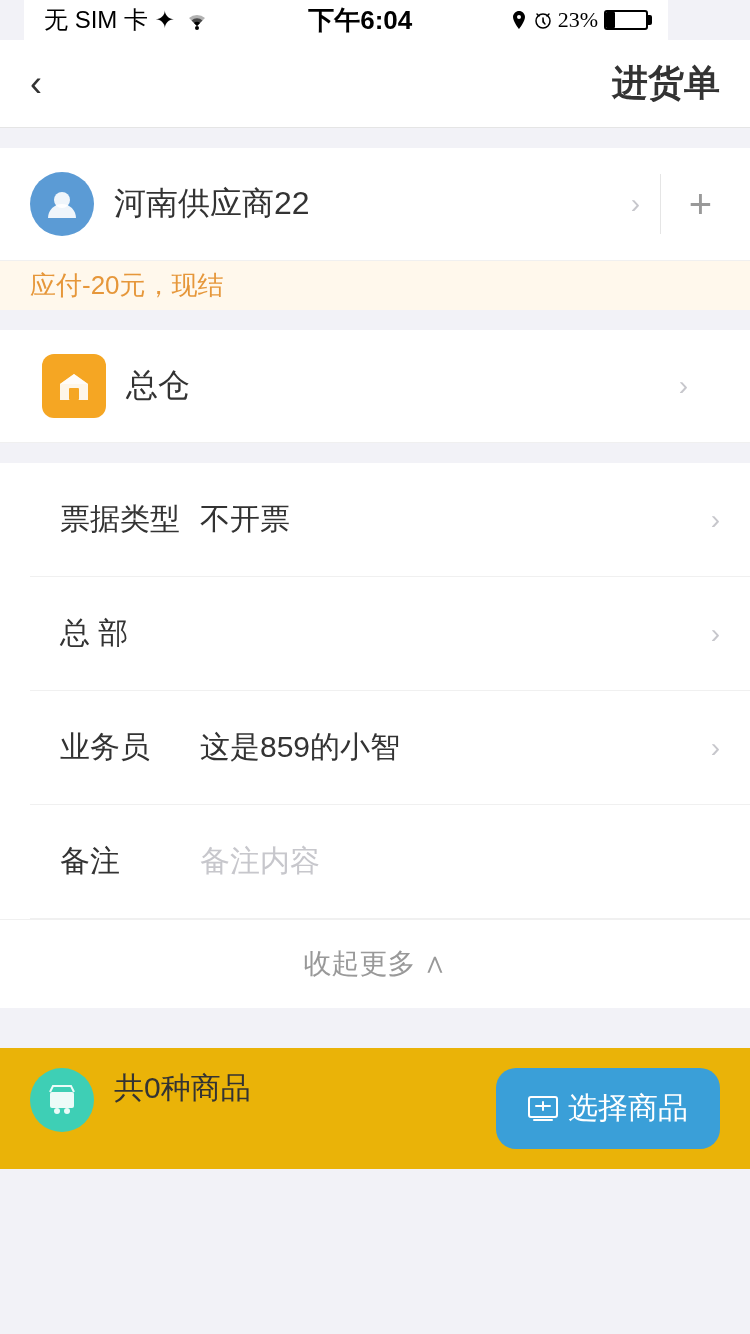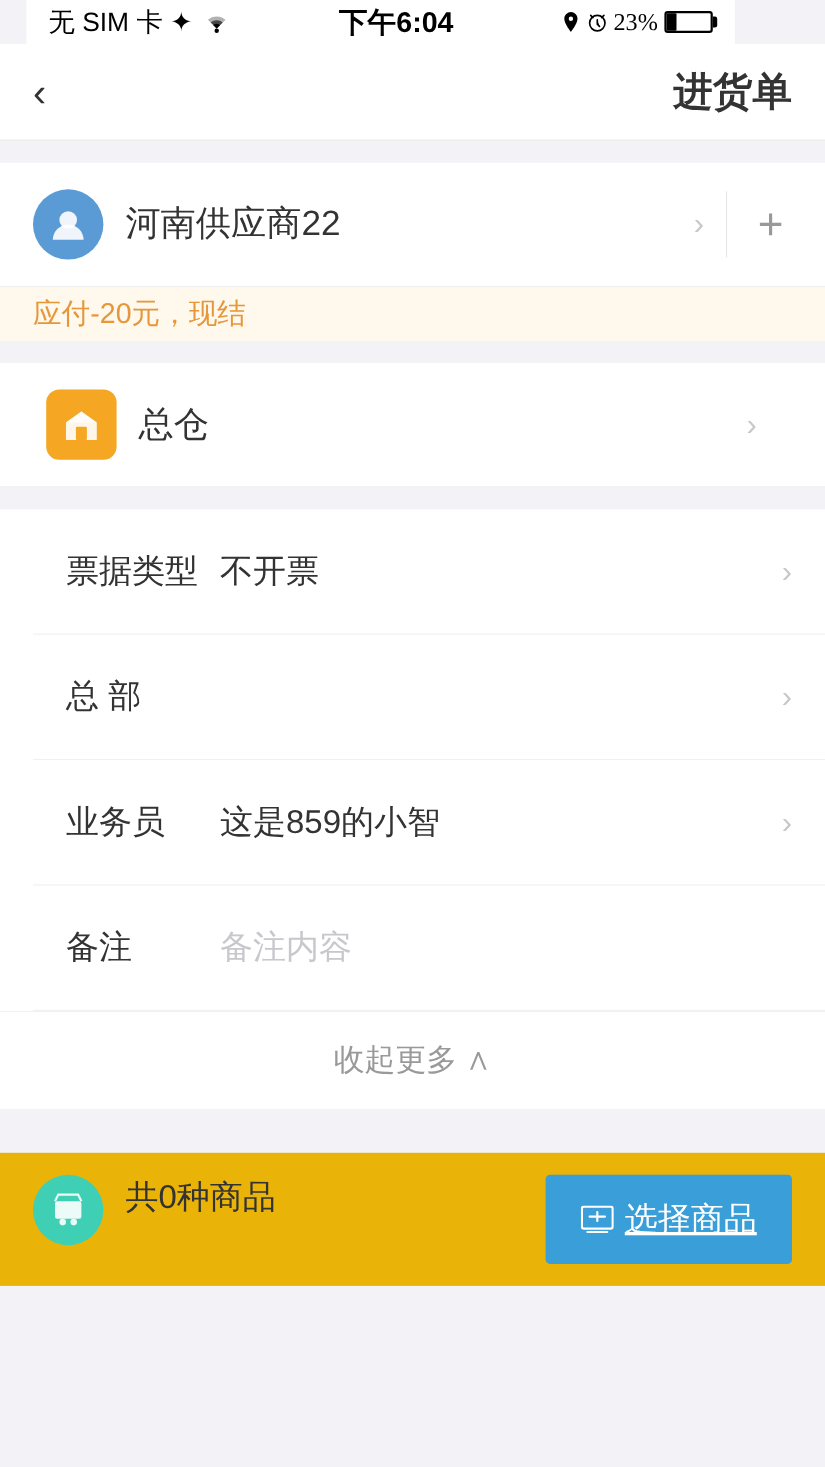--- a/index.html
+++ b/index.html
@@ -210,28 +210,27 @@
     .product-icon svg { width: 36px; height: 36px; }
     .product-count {
       flex: 1;
       font-size: 30px;
       color: #333;
     }
     .select-btn {
       background: #3a9fd8;
       color: #fff;
       border: none;
-      border-radius: 4px;
+      border-radius: 20px;
       padding: 20px 32px;
       font-size: 30px;
       display: flex;
       align-items: center;
       gap: 10px;
       cursor: pointer;
-      text-decoration: underline;
     }
 
     
     .battery {
       display: inline-block;
       width: 44px;
       height: 20px;
       border: 2px solid #000;
       border-radius: 3px;
       position: relative;

